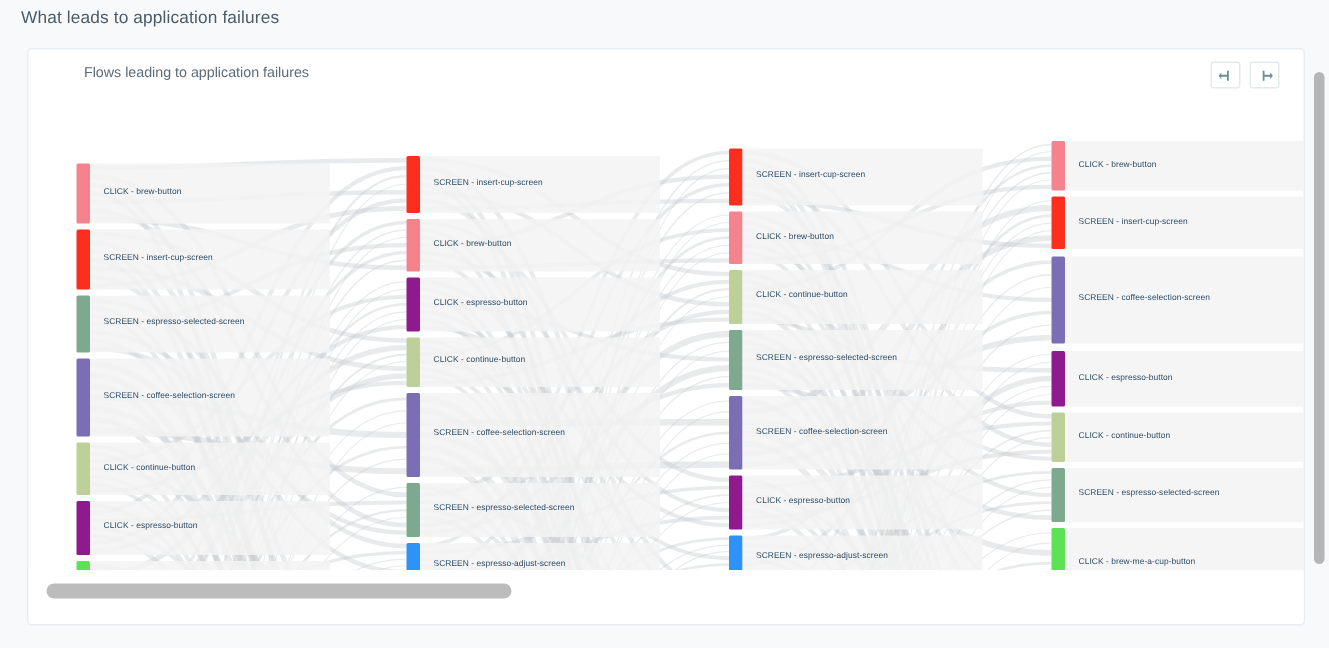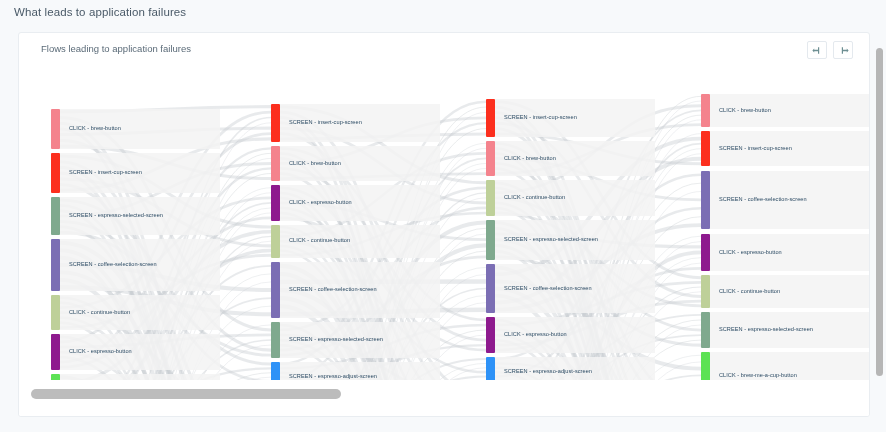--- a/index.html
+++ b/index.html
@@ -26,21 +26,21 @@
     left: 18px; top: 32px;
     width: 852px; height: 385px;
     background: #ffffff;
     border: 1px solid #e9edf1;
     border-radius: 3px;
     overflow: hidden;
   }
 
   .card-title {
     position: absolute;
-    left: 22px; top: 10px;
+    left: 37px; top: 10px;
     font-size: 9.5px;
     color: #5b6b78;
     text-align: right;
   }
 
   .nav-btns {
     position: absolute;
     right: 16px; top: 8px;
     display: flex; gap: 6px;
   }

